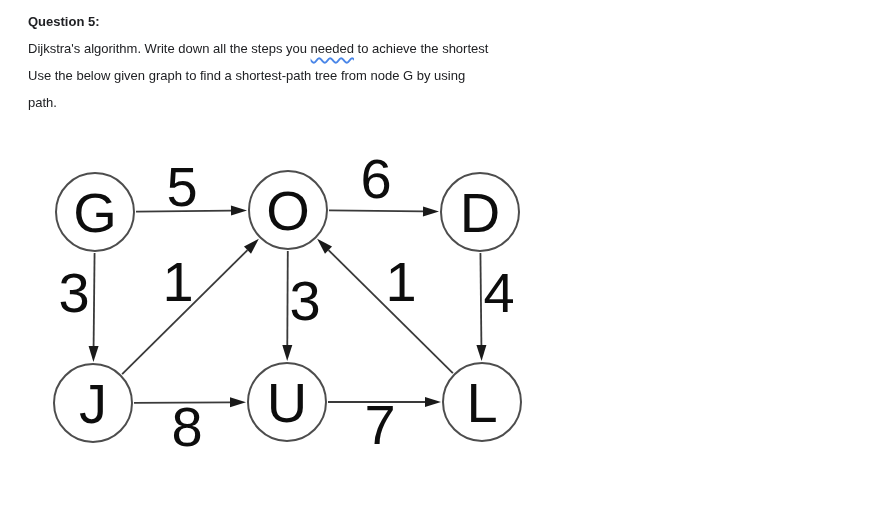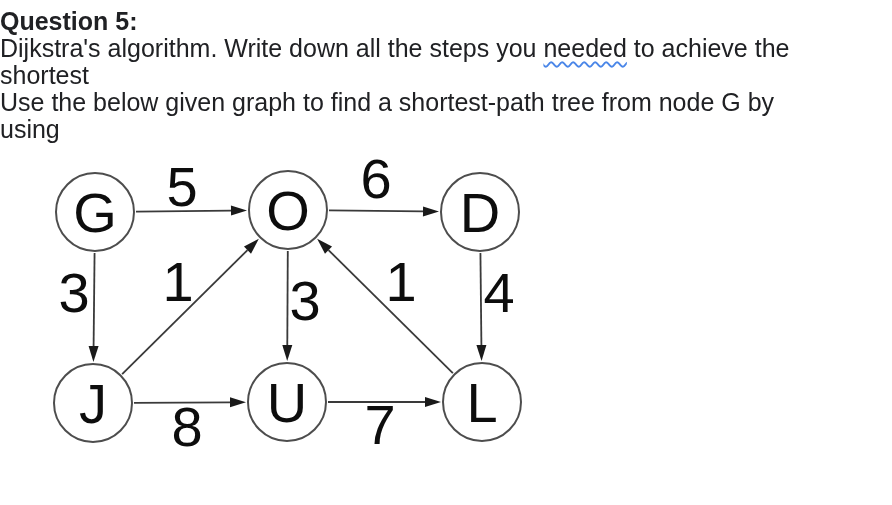--- a/index.html
+++ b/index.html
@@ -6,24 +6,24 @@
   .screen {
     position: relative;
     width: 892px;
     height: 505px;
     background: #ffffff;
     overflow: hidden;
     font-family: "Liberation Sans", sans-serif;
   }
   .qtext {
     position: absolute;
-    left: 0;
+    left: 28px;
     top: 8px;
     width: 820px;
-    font-size: 25px;
+    font-size: 13px;
     line-height: 27px;
     color: var(--text-color, #202124);
   }
   .q-title { font-weight: 700; }
   .q-line { font-weight: 400; }
   .misspelled {
     text-decoration-line: underline;
     text-decoration-style: wavy;
     text-decoration-color: var(--spell-color, #4a86e8);
     text-decoration-thickness: 1.5px;
@@ -42,20 +42,21 @@
 </style>
 </head>
 <body>
 
 <div class="screen">
 
   <div class="qtext">
     <div class="q-title">Question 5:</div>
     <div class="q-line"><span>Dijkstra's algorithm. Write down all the steps you </span><span class="misspelled">needed</span><span> to achieve the shortest</span></div>
     <div class="q-line">Use the below given graph to find a shortest-path tree from node G by using</div>
+    <div class="q-line">path.</div>
   </div>
 
   <svg id="graph-svg" width="892" height="505" viewBox="0 0 892 505">
       <line x1="135.99779877590305" y1="211.57515234429115" x2="231.00306023837868" y2="210.59064186281472" stroke="#3a3a3a" stroke-width="1.8"></line>
       <polygon points="247.00220122409695,210.42484765570885 231.05487092809926,215.59037342085168 230.9512495486581,205.59091030477776" fill="#1a1a1a"></polygon>
       <text x="182" y="206" text-anchor="middle" fill="#0d0d0d">5</text>
       <line x1="328.99777578864405" y1="210.42706016446505" x2="423.00309219627536" y2="211.40628221037787" stroke="#3a3a3a" stroke-width="1.8"></line>
       <polygon points="439.00222421135595,211.57293983553495 422.95101168841376,216.40601096509056 423.05517270413696,206.40655345566518" fill="#1a1a1a"></polygon>
       <text x="376" y="198" text-anchor="middle" fill="#0d0d0d">6</text>
       <line x1="94.57070416293797" y1="252.99775243942383" x2="93.59682591981795" y2="346.00312465738637" stroke="#3a3a3a" stroke-width="1.8"></line>

